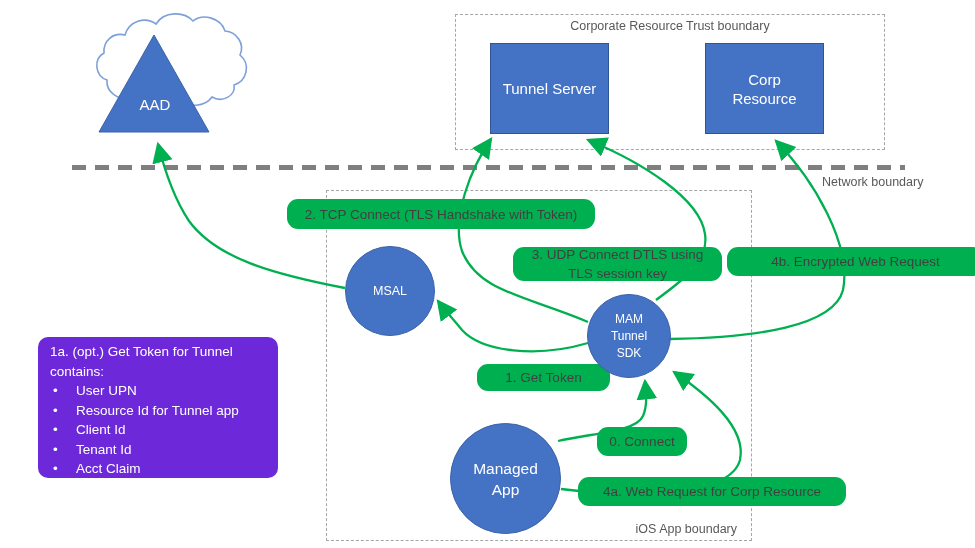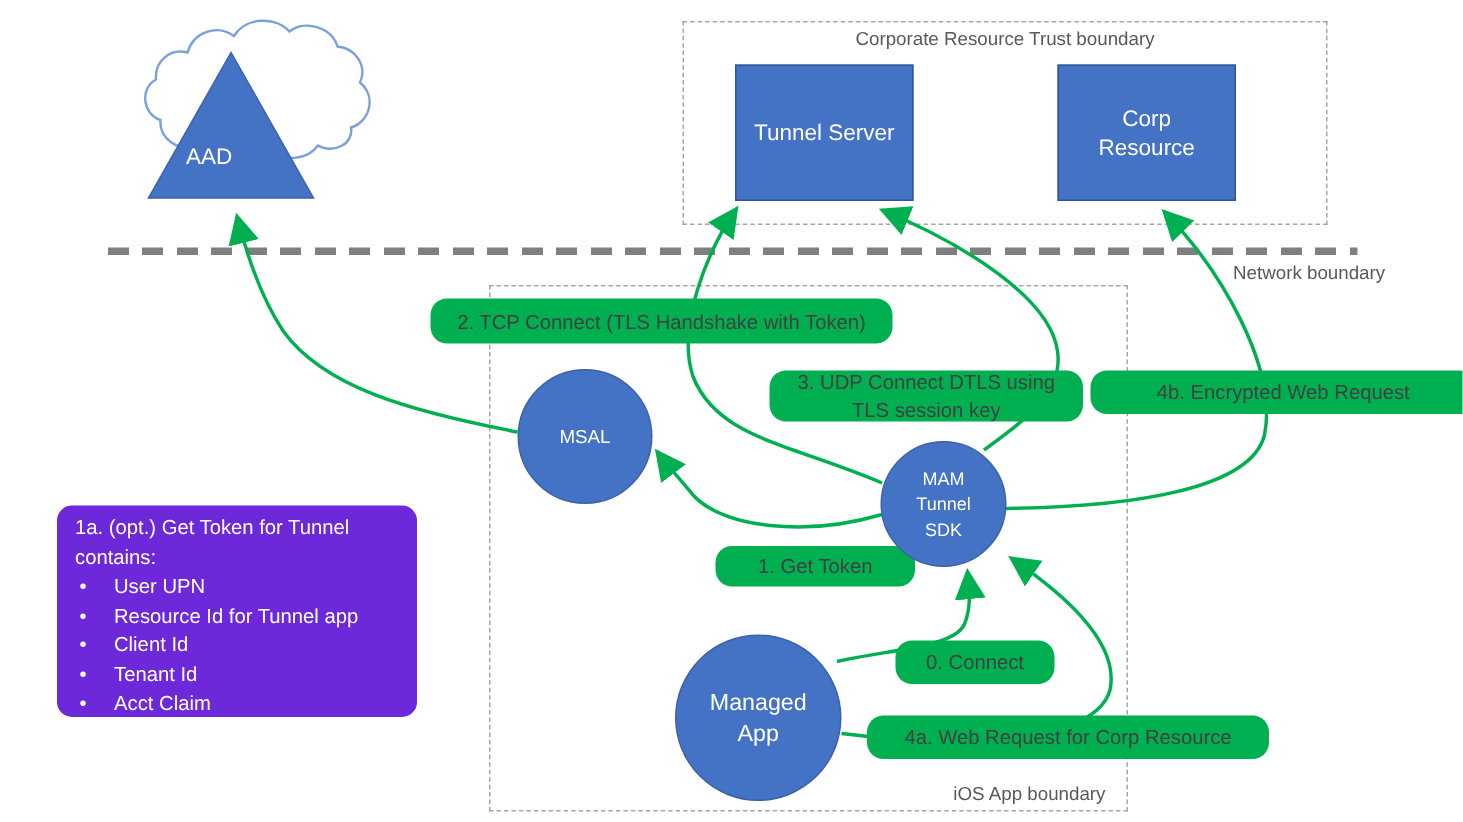--- a/index.html
+++ b/index.html
@@ -40,21 +40,21 @@
     position:absolute; background:#4472c4; border:1.5px solid #3a62a9; border-radius:50%;
     color:#fff; display:flex; align-items:center; justify-content:center;
     text-align:center;
   }
   .msal{ left:345px; top:246px; width:90px; height:90px; font-size:12.5px; }
   .mam{ left:587px; top:294px; width:84px; height:84px; font-size:12px; line-height:17px; }
   .mam .inner{ width:48px; }
   .managed{ left:450px; top:423px; width:111px; height:111px; font-size:15.5px; line-height:21px; }
   .managed .inner{ width:72px; }
   .aad-text{
-    position:absolute; left:124px; top:96px; width:62px; 
+    position:absolute; left:124px; top:96px; width:62px; text-align:center;
     color:#fff; font-size:15px;
   }
   
   .step{
     position:absolute; background:#00b050; border-radius:11px; color:#404040;
     display:flex; align-items:center; justify-content:center; text-align:center;
     font-size:13.5px; line-height:19px;
   }
   
   .note{
@@ -103,21 +103,21 @@
       <path d="M345,288 C272,274 216,258 189,221 C173,197 164,168 158,144" marker-end="url(#ah)"></path>
       <path d="M588,322 C527,296 478,292 462,251 C451,218 471,168 491,139" marker-end="url(#ah)"></path>
       <path d="M656,300 C686,278 709,261 705,234 C700,198 641,162 588,140" marker-end="url(#ah)"></path>
       <path d="M670,339 C756,338 834,326 843,290 C852,245 814,180 776,141" marker-end="url(#ah)"></path>
       <path d="M588,343 C537,358 482,352 462,330 C452,318 444,309 438,301" marker-end="url(#ah)"></path>
       <path d="M558,441 C592,433 636,432 643,416 C648,404 646,391 645,381" marker-end="url(#ah)"></path>
       <path d="M561,489 C625,497 729,499 740,460 C747,427 706,394 674,372" marker-end="url(#ah)"></path>
     </g>
   </svg>
 
-  <div class="step" style="left:597px; top:427px; width:106px; height:29px;">0. Connect</div>
+  <div class="step" style="left:597px; top:427px; width:90px; height:29px;">0. Connect</div>
   <div class="step" style="left:477px; top:364px; width:133px; height:27px;">1. Get Token</div>
   <div class="step" style="left:287px; top:199px; width:308px; height:30px;">2. TCP Connect (TLS Handshake with Token)</div>
   <div class="step" style="left:513px; top:247px; width:209px; height:34px; padding:0 18px;">3. UDP Connect DTLS using TLS session key</div>
   <div class="step" style="left:578px; top:477px; width:268px; height:29px;">4a. Web Request for Corp Resource</div>
   <div class="step" style="left:727px; top:247px; width:257px; height:29px;">4b. Encrypted Web Request</div>
 
   <div class="rect-node tunnel-server">
     <span>Tunnel Server</span>
   </div>
   <div class="rect-node corp-resource">

